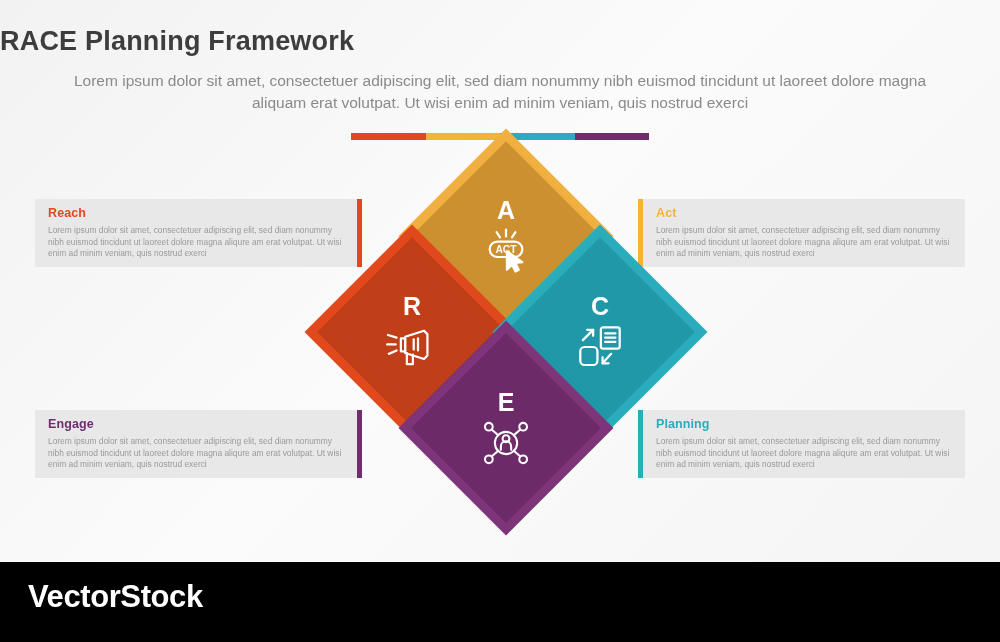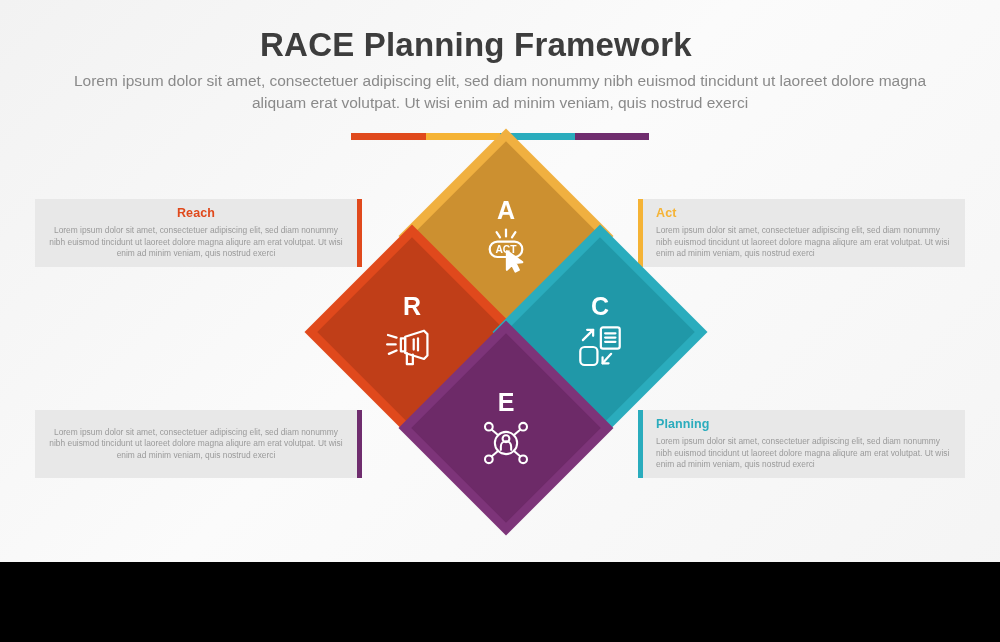--- a/index.html
+++ b/index.html
@@ -11,22 +11,22 @@
   }
   #stage {
     position:relative;
     width:1000px; height:642px;
     background:linear-gradient(135deg,#f2f2f2 0%,#fbfbfb 45%,#f4f4f4 100%);
   }
 
   
   #title {
     position:absolute; left:0; top:26px; width:952px;
-    text-align:center;
-    font-size:33px; font-weight:bold; color:#3d3d3d;
+    text-align:left;
+    font-size:27px; font-weight:bold; color:#3d3d3d;
     letter-spacing:.2px;
   }
   #subtitle {
     position:absolute; left:60px; top:70px; width:880px;
     text-align:center;
     font-size:15.5px; line-height:22px; color:#8a8a8a; font-weight:400;
   }
 
   
   #rule {
@@ -44,21 +44,21 @@
     display:flex; align-items:center;
   }
   .card.left  { left:35px;  }
   .card.right { left:638px; }
   .card.r1 { top:199px; }
   .card.r2 { top:410px; }
 
   .card .bar { width:5px; height:68px; flex:none; }
   .card .body { flex:1; padding:0 13px; }
 
-  .card.left  .body { text-align:center; }
+  .card.left  .body { text-align:left; }
   .card.right .body { text-align:left; }
   .card.left  { flex-direction:row-reverse; }
 
   .card h3 {
     font-size:12.5px; font-weight:bold; margin-bottom:5px;
     letter-spacing:.1px;
   }
   .card p {
     font-size:8.4px; line-height:11.6px; color:#9a9a9a; font-weight:400;
   }
@@ -137,20 +137,21 @@
     <div class="bar" style="background: rgb(245, 179, 53);"></div>
     <div class="body">
       <h3 style="color: rgb(245, 179, 53);">Act</h3>
       <p>Lorem ipsum dolor sit amet, consectetuer adipiscing elit, sed diam nonummy nibh euismod tincidunt ut laoreet dolore magna aliqure am erat volutpat. Ut wisi enim ad minim veniam, quis nostrud exerci</p>
     </div>
   </div>
 
   <div class="card left r2" id="card-engage">
     <div class="bar" style="background: rgb(111, 45, 110);"></div>
     <div class="body">
+      <h3 style="color: rgb(111, 45, 110);">Engage</h3>
       <p>Lorem ipsum dolor sit amet, consectetuer adipiscing elit, sed diam nonummy nibh euismod tincidunt ut laoreet dolore magna aliqure am erat volutpat. Ut wisi enim ad minim veniam, quis nostrud exerci</p>
     </div>
   </div>
 
   <div class="card right r2" id="card-convert">
     <div class="bar" style="background: rgb(42, 172, 189);"></div>
     <div class="body">
       <h3 style="color: rgb(42, 172, 189);">Planning</h3>
       <p>Lorem ipsum dolor sit amet, consectetuer adipiscing elit, sed diam nonummy nibh euismod tincidunt ut laoreet dolore magna aliqure am erat volutpat. Ut wisi enim ad minim veniam, quis nostrud exerci</p>
     </div>
@@ -232,15 +233,16 @@
             <circle cx="32" cy="23" r="4"></circle>
             <path d="M26 36 L26 32 a6 6 0 0 1 12 0 L38 36"></path>
           </g>
         </svg>
       </div>
     </div>
 
   </div>
 
   <div id="footer">
+    <div id="brand">VectorStock</div>
   </div>
 
 </div>
 
 </body></html>

